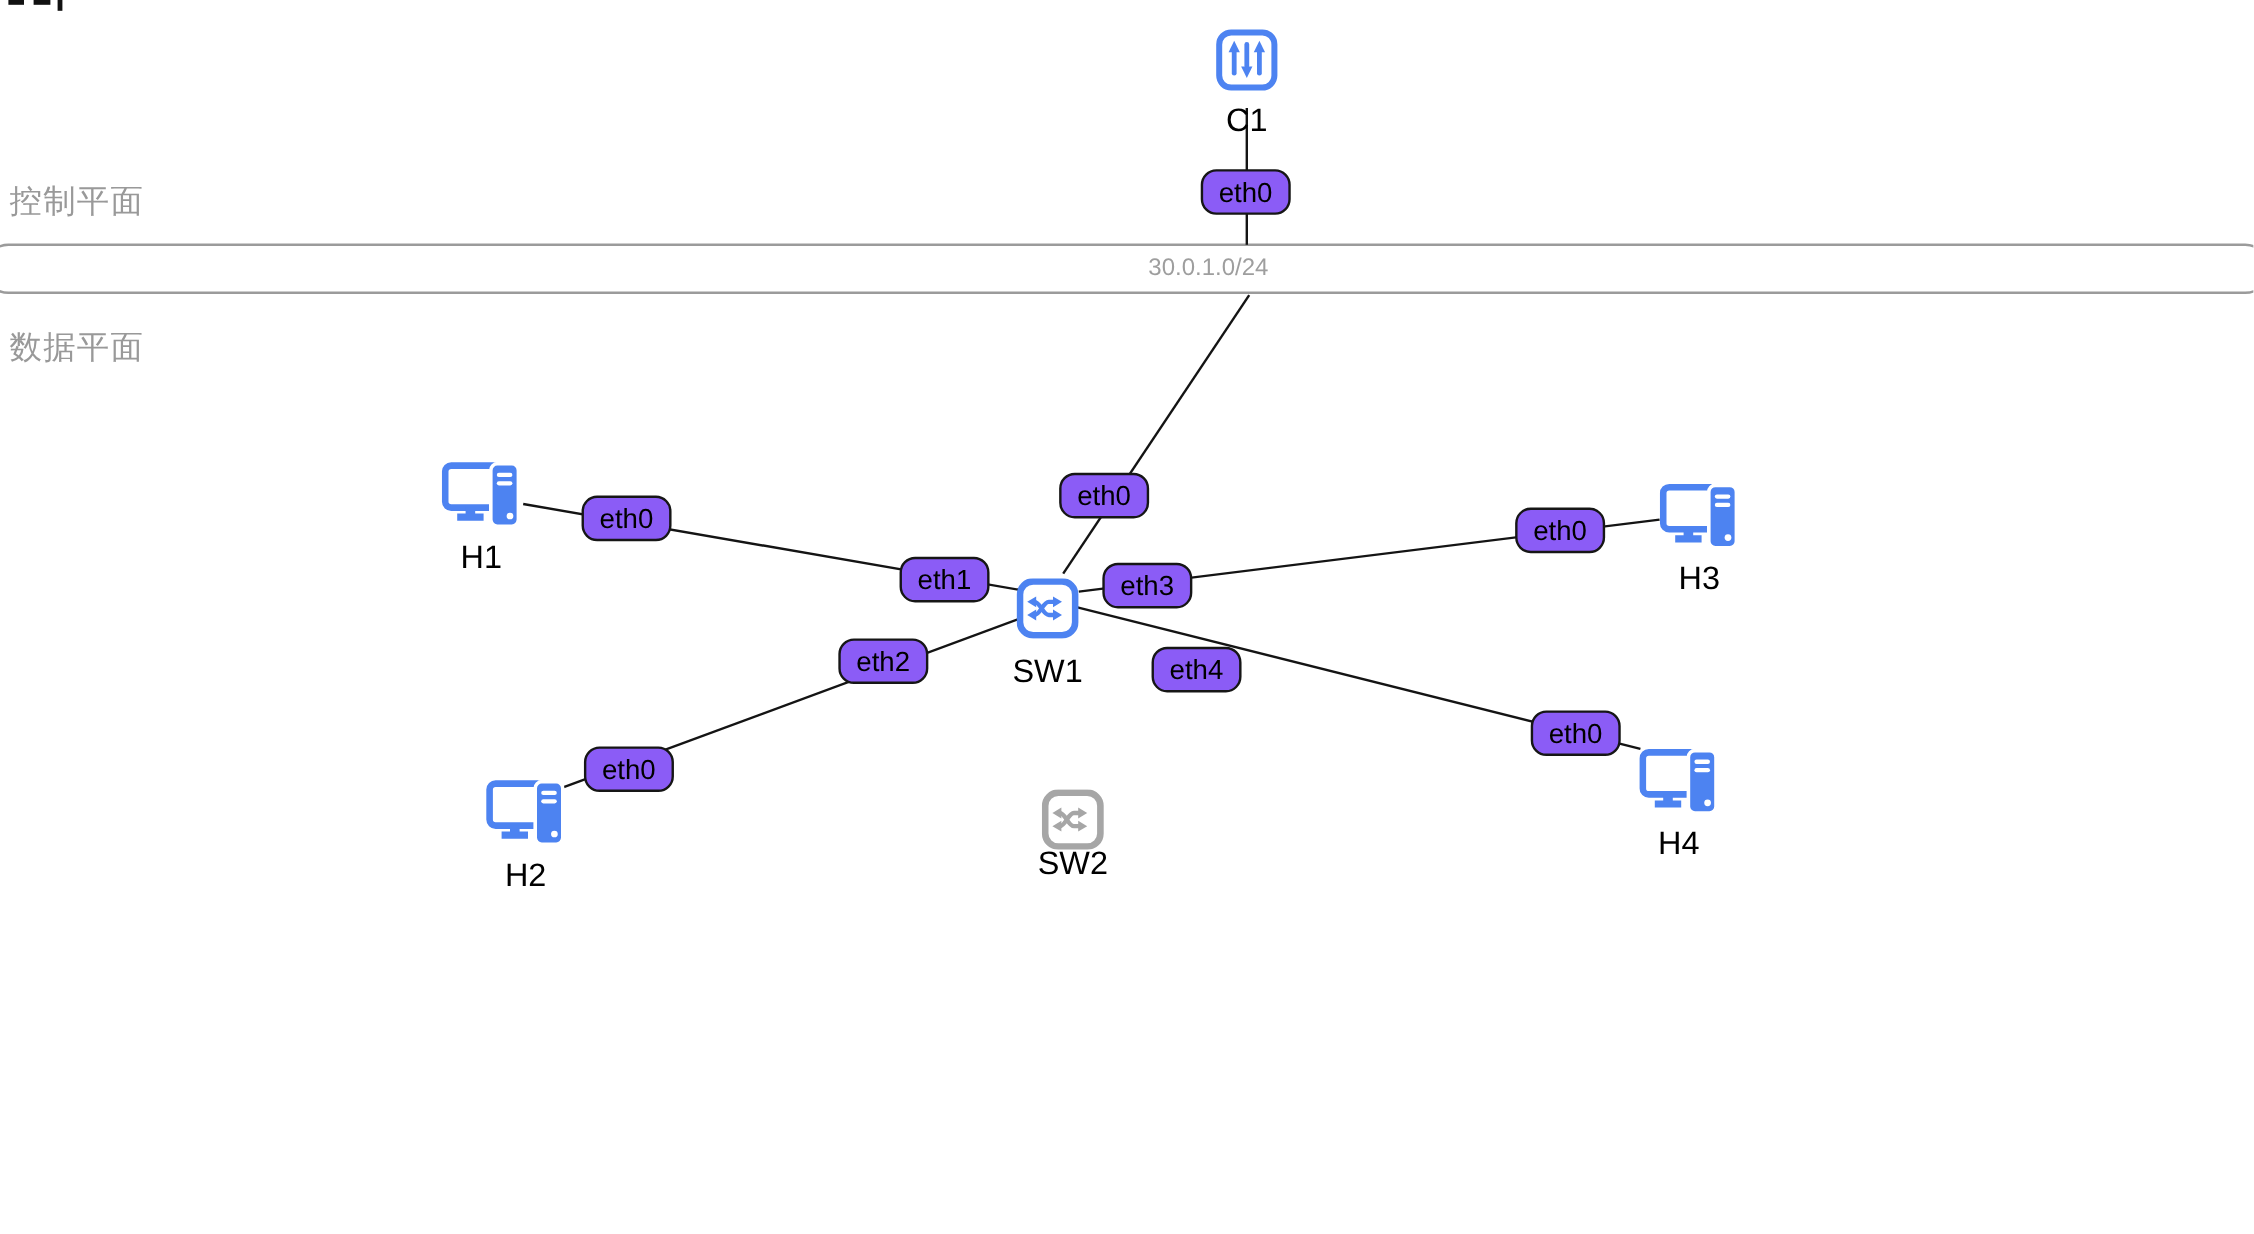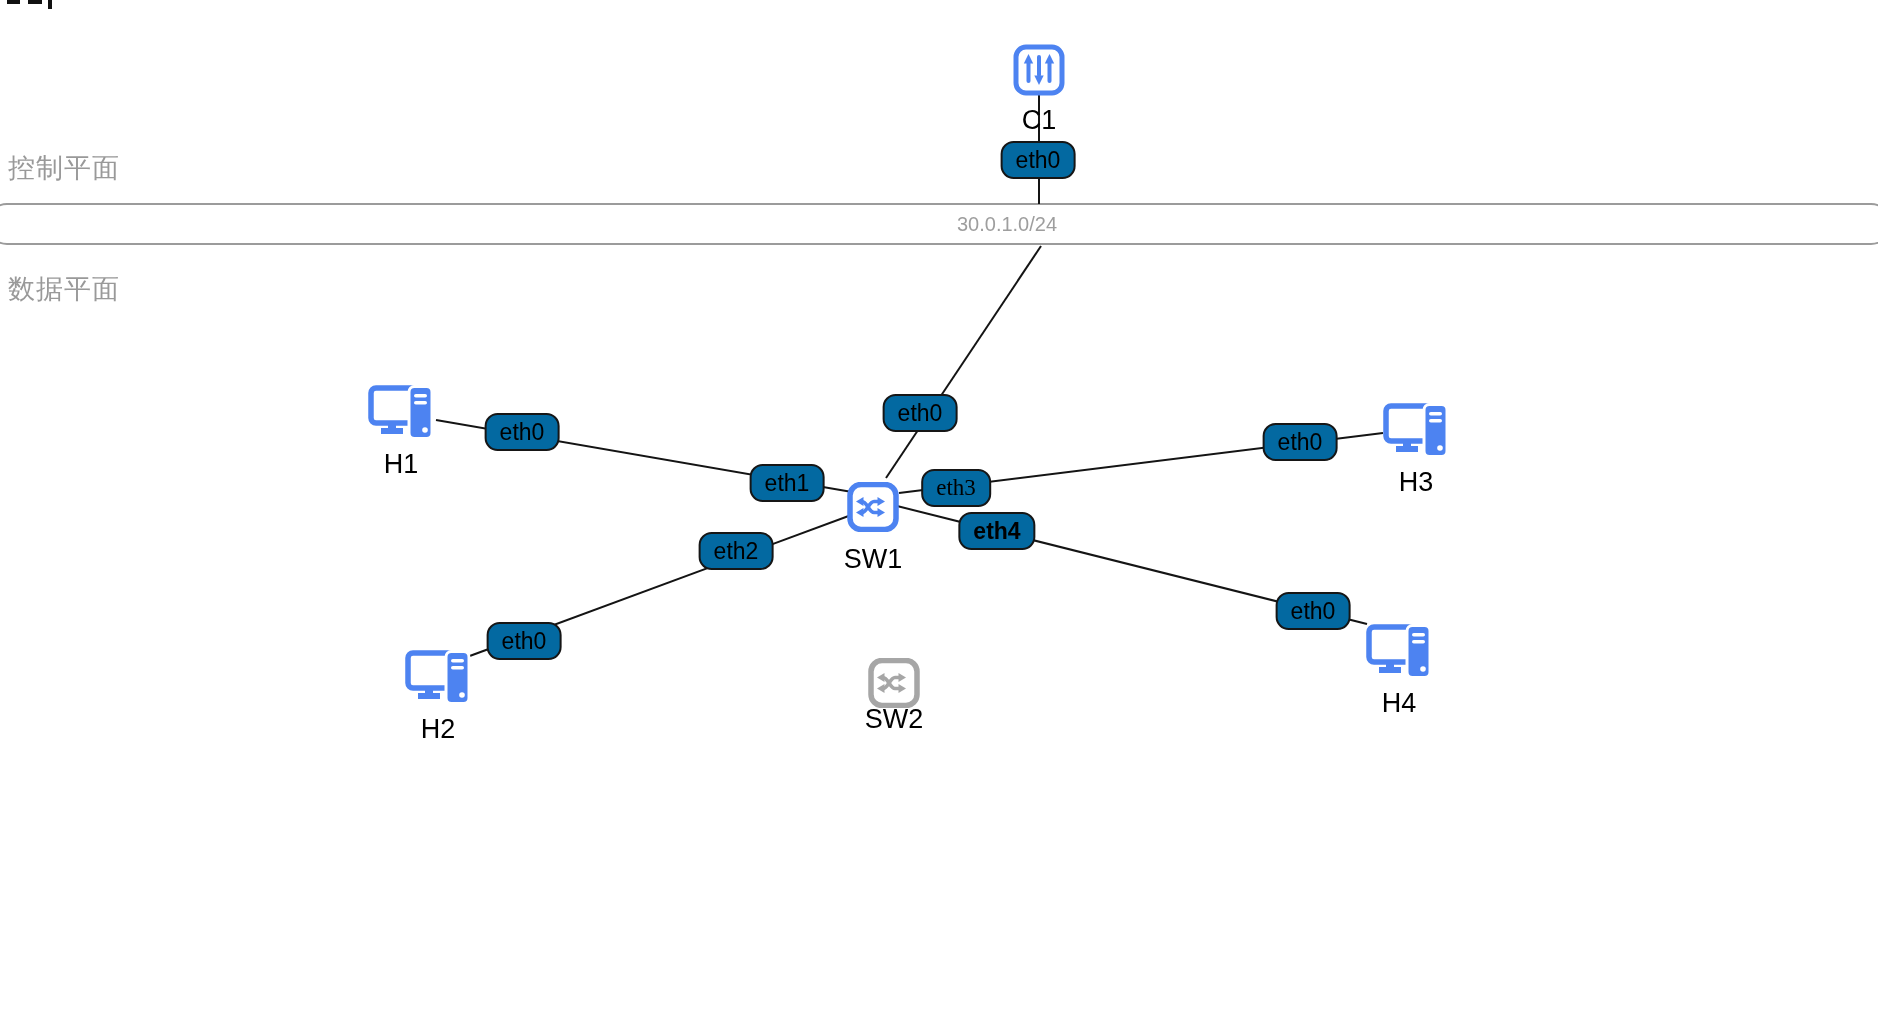--- a/index.html
+++ b/index.html
@@ -68,21 +68,21 @@
     text-align: center;
   }
   .node.controller .node-label { margin-top: 9px; }
   .node.switch     .node-label { margin-top: 12px; }
   .node.host       .node-label { margin-top: 8px; }
   .pill {
     position: absolute;
     transform: translate(-50%, -50%);
     height: 38px;
     padding: 4px 13px;
-    background: #0369a1;
+    background: #8b5cf6;
     border: 2.5px solid #161616;
     border-radius: 13px;
     display: flex;
     align-items: center;
     justify-content: center;
     font-size: 23px;
     color: #000;
     box-sizing: border-box;
     z-index: 4;
     white-space: nowrap;
@@ -106,21 +106,21 @@
   <svg id="links" xmlns="http://www.w3.org/2000/svg">
       <line x1="1039" y1="90" x2="1039" y2="204" stroke="#141414" stroke-width="2"></line>
       <line x1="1041" y1="246" x2="886" y2="478" stroke="#141414" stroke-width="2"></line>
       <line x1="852" y1="492" x2="436" y2="420" stroke="#141414" stroke-width="2"></line>
       <line x1="854" y1="514" x2="467" y2="657" stroke="#141414" stroke-width="2"></line>
       <line x1="899" y1="493" x2="1383" y2="433" stroke="#141414" stroke-width="2"></line>
       <line x1="897" y1="506" x2="1367" y2="624" stroke="#141414" stroke-width="2"></line>
     </svg>
 
   <div id="nodes-layer">
-      <div class="node controller" style="left: 1013px; top: 44px; width: 52px; height: 52px;">
+      <div class="node controller" style="left: 1013px; top: 24px; width: 52px; height: 52px;">
         <span class="icon-wrap"><svg width="52" height="52" viewBox="0 0 52 52">
        <rect x="3" y="3" width="46" height="46" rx="10" fill="#fff" stroke="#4d83f1" stroke-width="5"></rect>
        <g stroke="#4d83f1" stroke-width="4" stroke-linecap="round">
          <line x1="15.5" y1="19" x2="15.5" y2="37"></line>
          <line x1="26" y1="13" x2="26" y2="31"></line>
          <line x1="36.5" y1="19" x2="36.5" y2="37"></line>
        </g>
        <g fill="#4d83f1">
          <path d="M15.5 10 L10.8 19.5 L20.2 19.5 Z"></path>
          <path d="M26 41 L21.3 31.5 L30.7 31.5 Z"></path>
@@ -204,21 +204,21 @@
        <circle cx="57" cy="45" r="2.8" fill="#fff"></circle>
      </svg></span>
         <div class="node-label">H4</div>
       </div>
     </div>
   <div id="pills-layer">
       <div class="pill" style="left: 1038px; top: 160px;">eth0</div>
       <div class="pill" style="left: 920px; top: 413px;">eth0</div>
       <div class="pill" style="left: 787px; top: 483px;">eth1</div>
       <div class="pill" style="left: 736px; top: 551px;">eth2</div>
-      <div class="pill" style="left: 956px; top: 488px; font-family: Liberation Serif, serif;">eth3</div>
-      <div class="pill" style="left: 997px; top: 531px; font-weight: bold;">eth4</div>
+      <div class="pill" style="left: 956px; top: 488px;">eth3</div>
+      <div class="pill" style="left: 997px; top: 558px;">eth4</div>
       <div class="pill" style="left: 522px; top: 432px;">eth0</div>
       <div class="pill" style="left: 524px; top: 641px;">eth0</div>
       <div class="pill" style="left: 1300px; top: 442px;">eth0</div>
       <div class="pill" style="left: 1313px; top: 611px;">eth0</div>
     </div>
 
 </div>
 
 </body></html>

